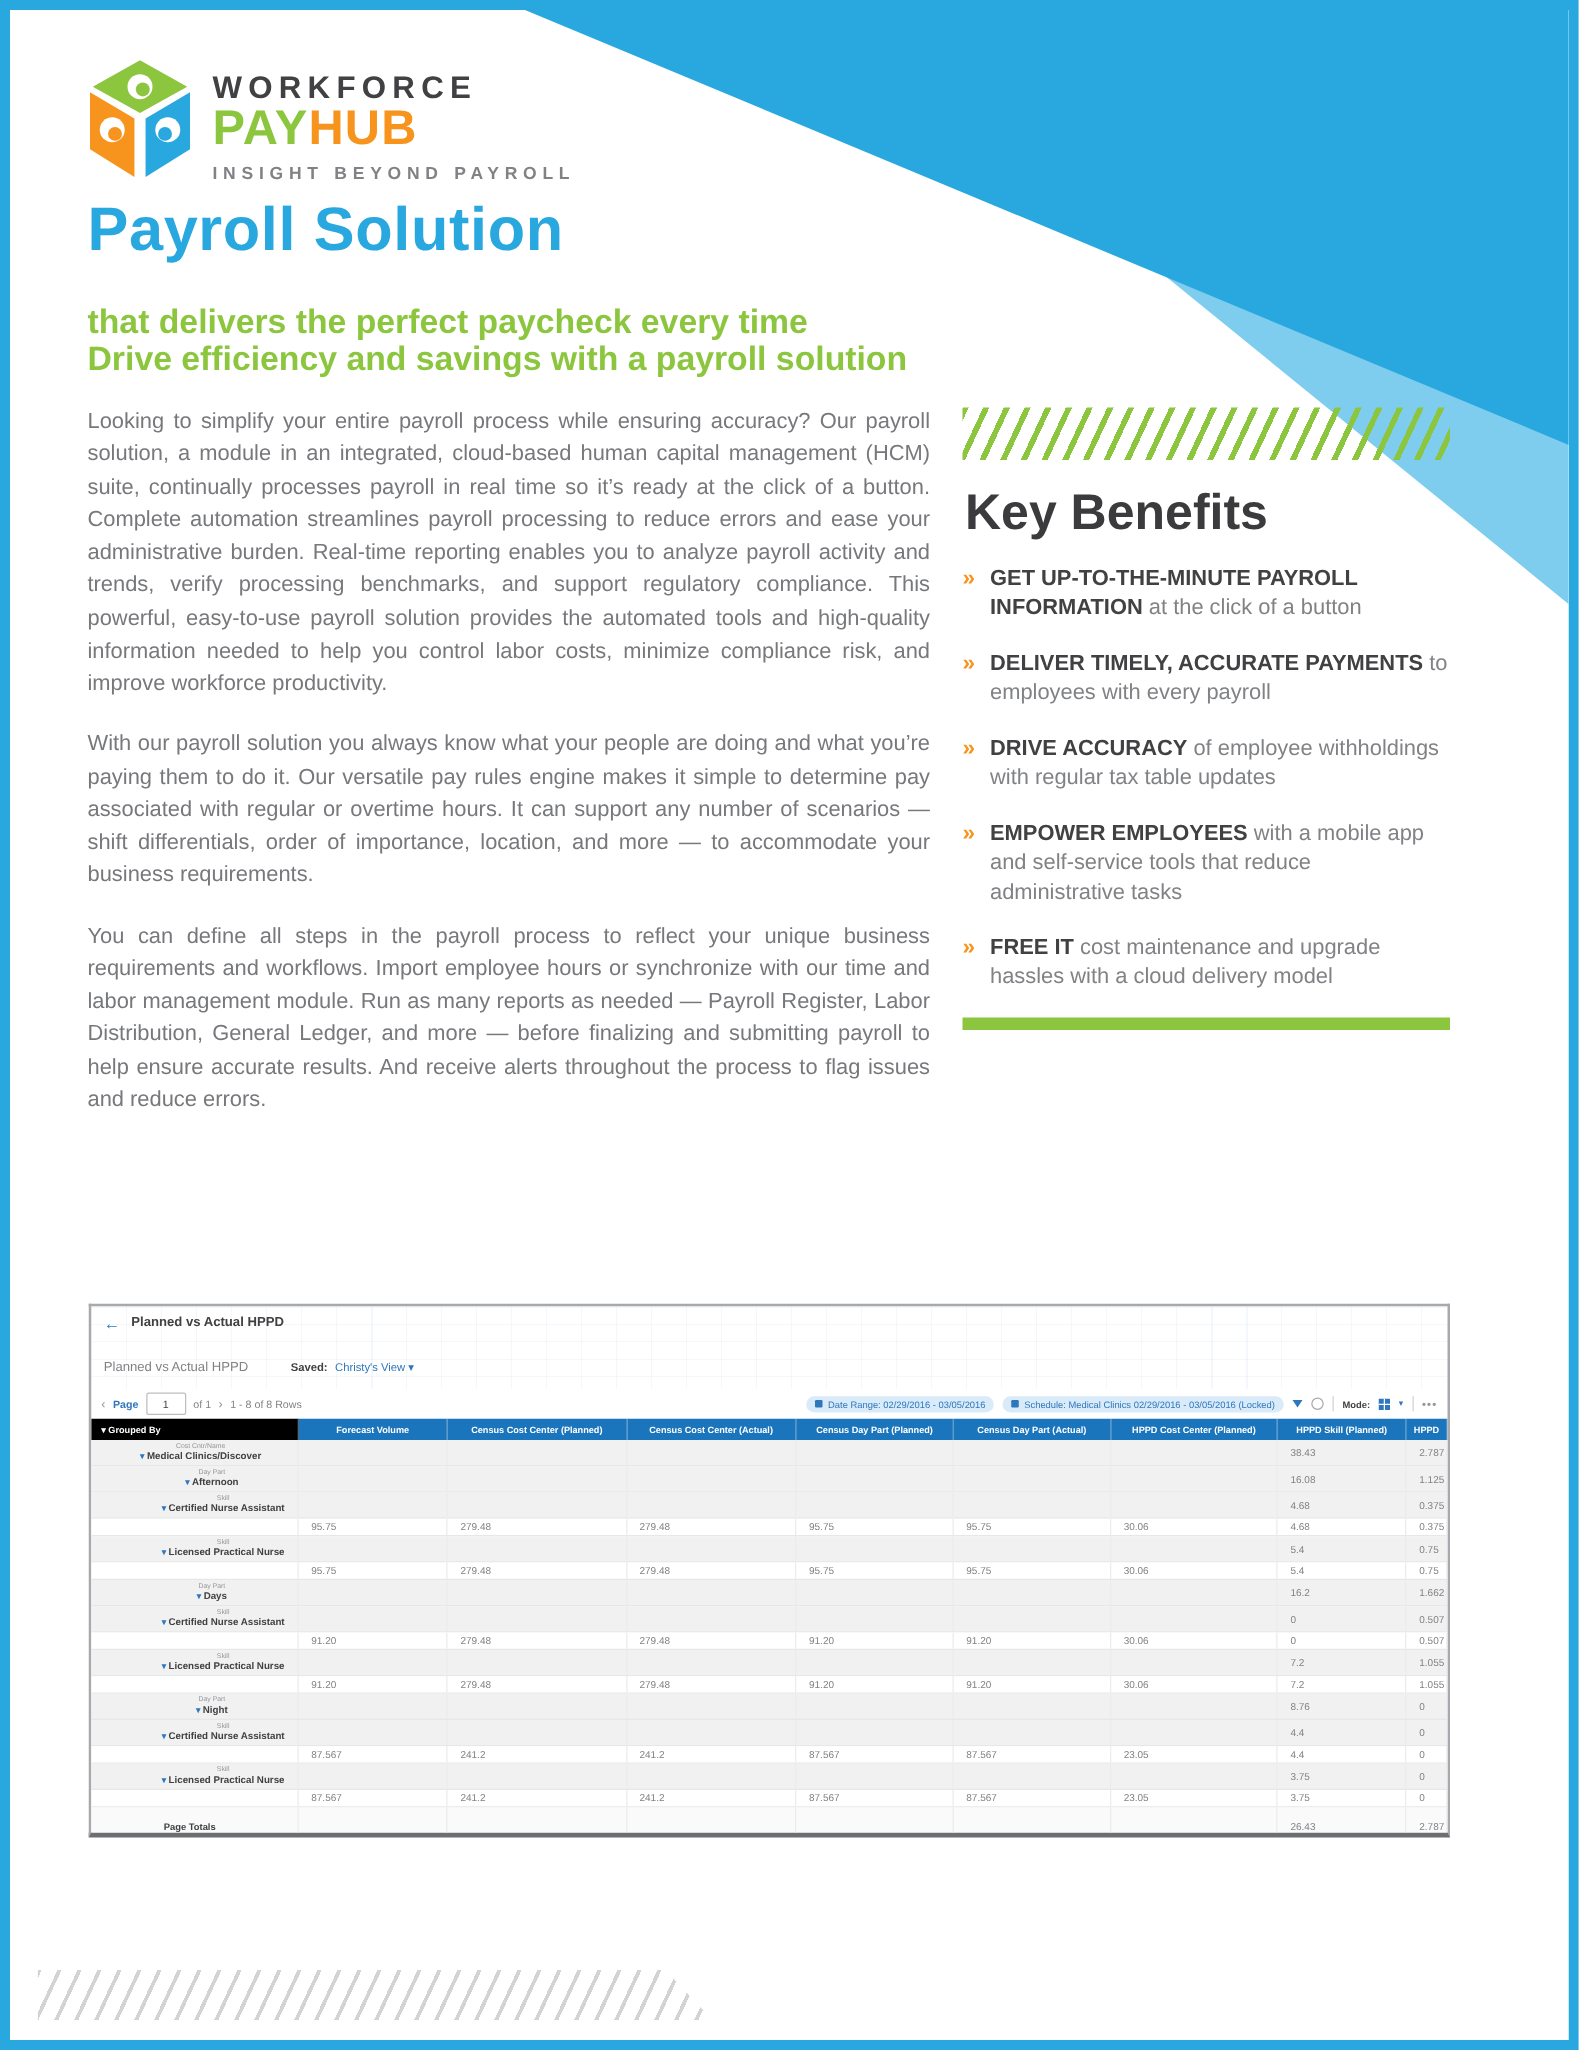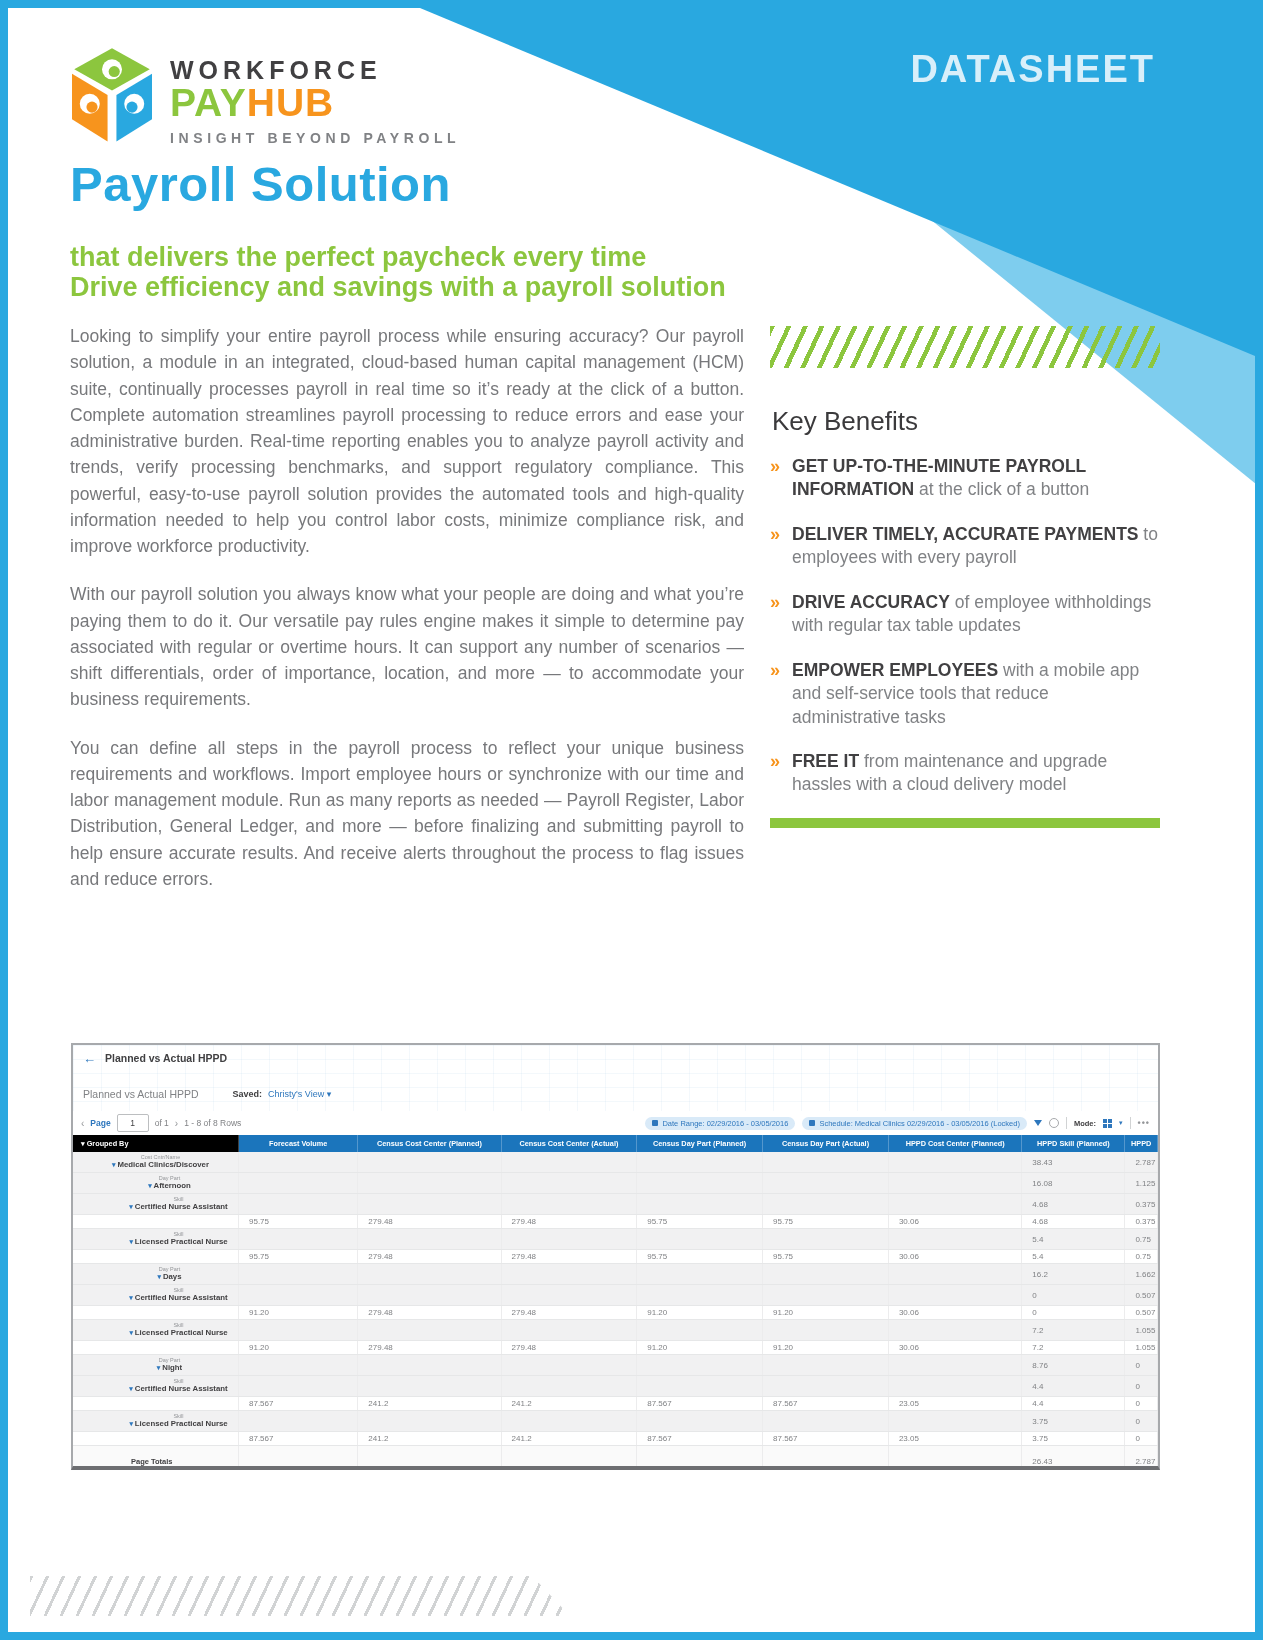--- a/index.html
+++ b/index.html
@@ -23,21 +23,21 @@
   
   .title{position:absolute;left:62px;top:148px;font-size:49px;font-weight:800;color:#29a8e0;letter-spacing:.5px;}
   .subtitle{position:absolute;left:62px;top:234px;font-size:27px;font-weight:700;color:#8cc63e;line-height:1.12;}
   .bodycol{position:absolute;left:62px;top:315px;width:674px;color:#77787b;font-size:17.5px;line-height:1.5;text-align:justify;}
   .bodycol p{margin:0 0 22px 0;}
   .sec-head{color:#f7941d;font-size:21px;font-weight:700;margin:6px 0 10px 0;text-align:left;}
   
   .sidebar{position:absolute;left:762px;top:318px;width:390px;}
   .hatch-green{height:42px;width:100%;
       background:repeating-linear-gradient(115deg,#8cc63e 0 4.5px,transparent 4.5px 15px);}
-  .kb-head{font-size:26px;font-weight:400;color:#3b3a3c;margin:38px 0 18px 2px;}
+  .kb-head{font-size:40px;font-weight:700;color:#3b3a3c;margin:20px 0 18px 2px;}
   .kb-item{display:flex;margin-bottom:21px;}
   .kb-chev{color:#f7941d;font-weight:bold;font-size:18px;line-height:1.3;margin-right:12px;}
   .kb-text{margin:0;font-size:17.5px;line-height:1.34;color:#808285;}
   .kb-text strong{color:#414042;}
   .green-bar{height:10px;background:#8cc63e;margin-top:18px;}
   
   .caption{position:absolute;left:62px;top:946px;width:1092px;font-style:italic;
       color:#939598;font-size:16px;line-height:1.7;}
   
   .report{position:absolute;left:63px;top:1035px;width:1089px;height:427px;background:#fff;
@@ -100,21 +100,20 @@
 </style>
 </head>
 <body>
 
 <div class="page">
 
   <div class="corner">
     <div class="tri-light"></div>
     <div class="tri-dark"></div>
   </div>
-  <div class="banner-label">DATASHEET</div>
 
   <div class="logo">
     <svg viewBox="0 0 80 90">
       <polygon points="40,2 74,21 40,40 6,21" fill="#8cc63e"></polygon>
       <circle cx="40" cy="21" r="9" fill="#fff"></circle>
         <circle cx="42" cy="23" r="5" fill="#8cc63e"></circle>
       <polygon points="4,25 36,44 36,86 4,66" fill="#f7941d"></polygon>
       <circle cx="20" cy="52" r="9" fill="#fff"></circle>
         <circle cx="22" cy="55" r="5" fill="#f7941d"></circle>
       <polygon points="44,44 76,25 76,66 44,86" fill="#29a8e0"></polygon>
@@ -155,21 +154,21 @@
     <div class="kb-item">
       <span class="kb-chev">»</span>
       <p class="kb-text"><strong>DRIVE ACCURACY</strong><span> of employee withholdings with regular tax table updates</span></p>
     </div>
     <div class="kb-item">
       <span class="kb-chev">»</span>
       <p class="kb-text"><strong>EMPOWER EMPLOYEES</strong><span> with a mobile app and self-service tools that reduce administrative tasks</span></p>
     </div>
     <div class="kb-item">
       <span class="kb-chev">»</span>
-      <p class="kb-text"><strong>FREE IT</strong><span> from maintenance and upgrade hassles with a cloud delivery model</span></p>
+      <p class="kb-text"><strong>FREE IT</strong><span> cost maintenance and upgrade hassles with a cloud delivery model</span></p>
     </div>
 
     <div class="green-bar"></div>
   </div>
 
 
   <div class="report">
     <div class="rep-top">
       <div class="rep-titlebar">
         <span class="back-arrow">←</span>

